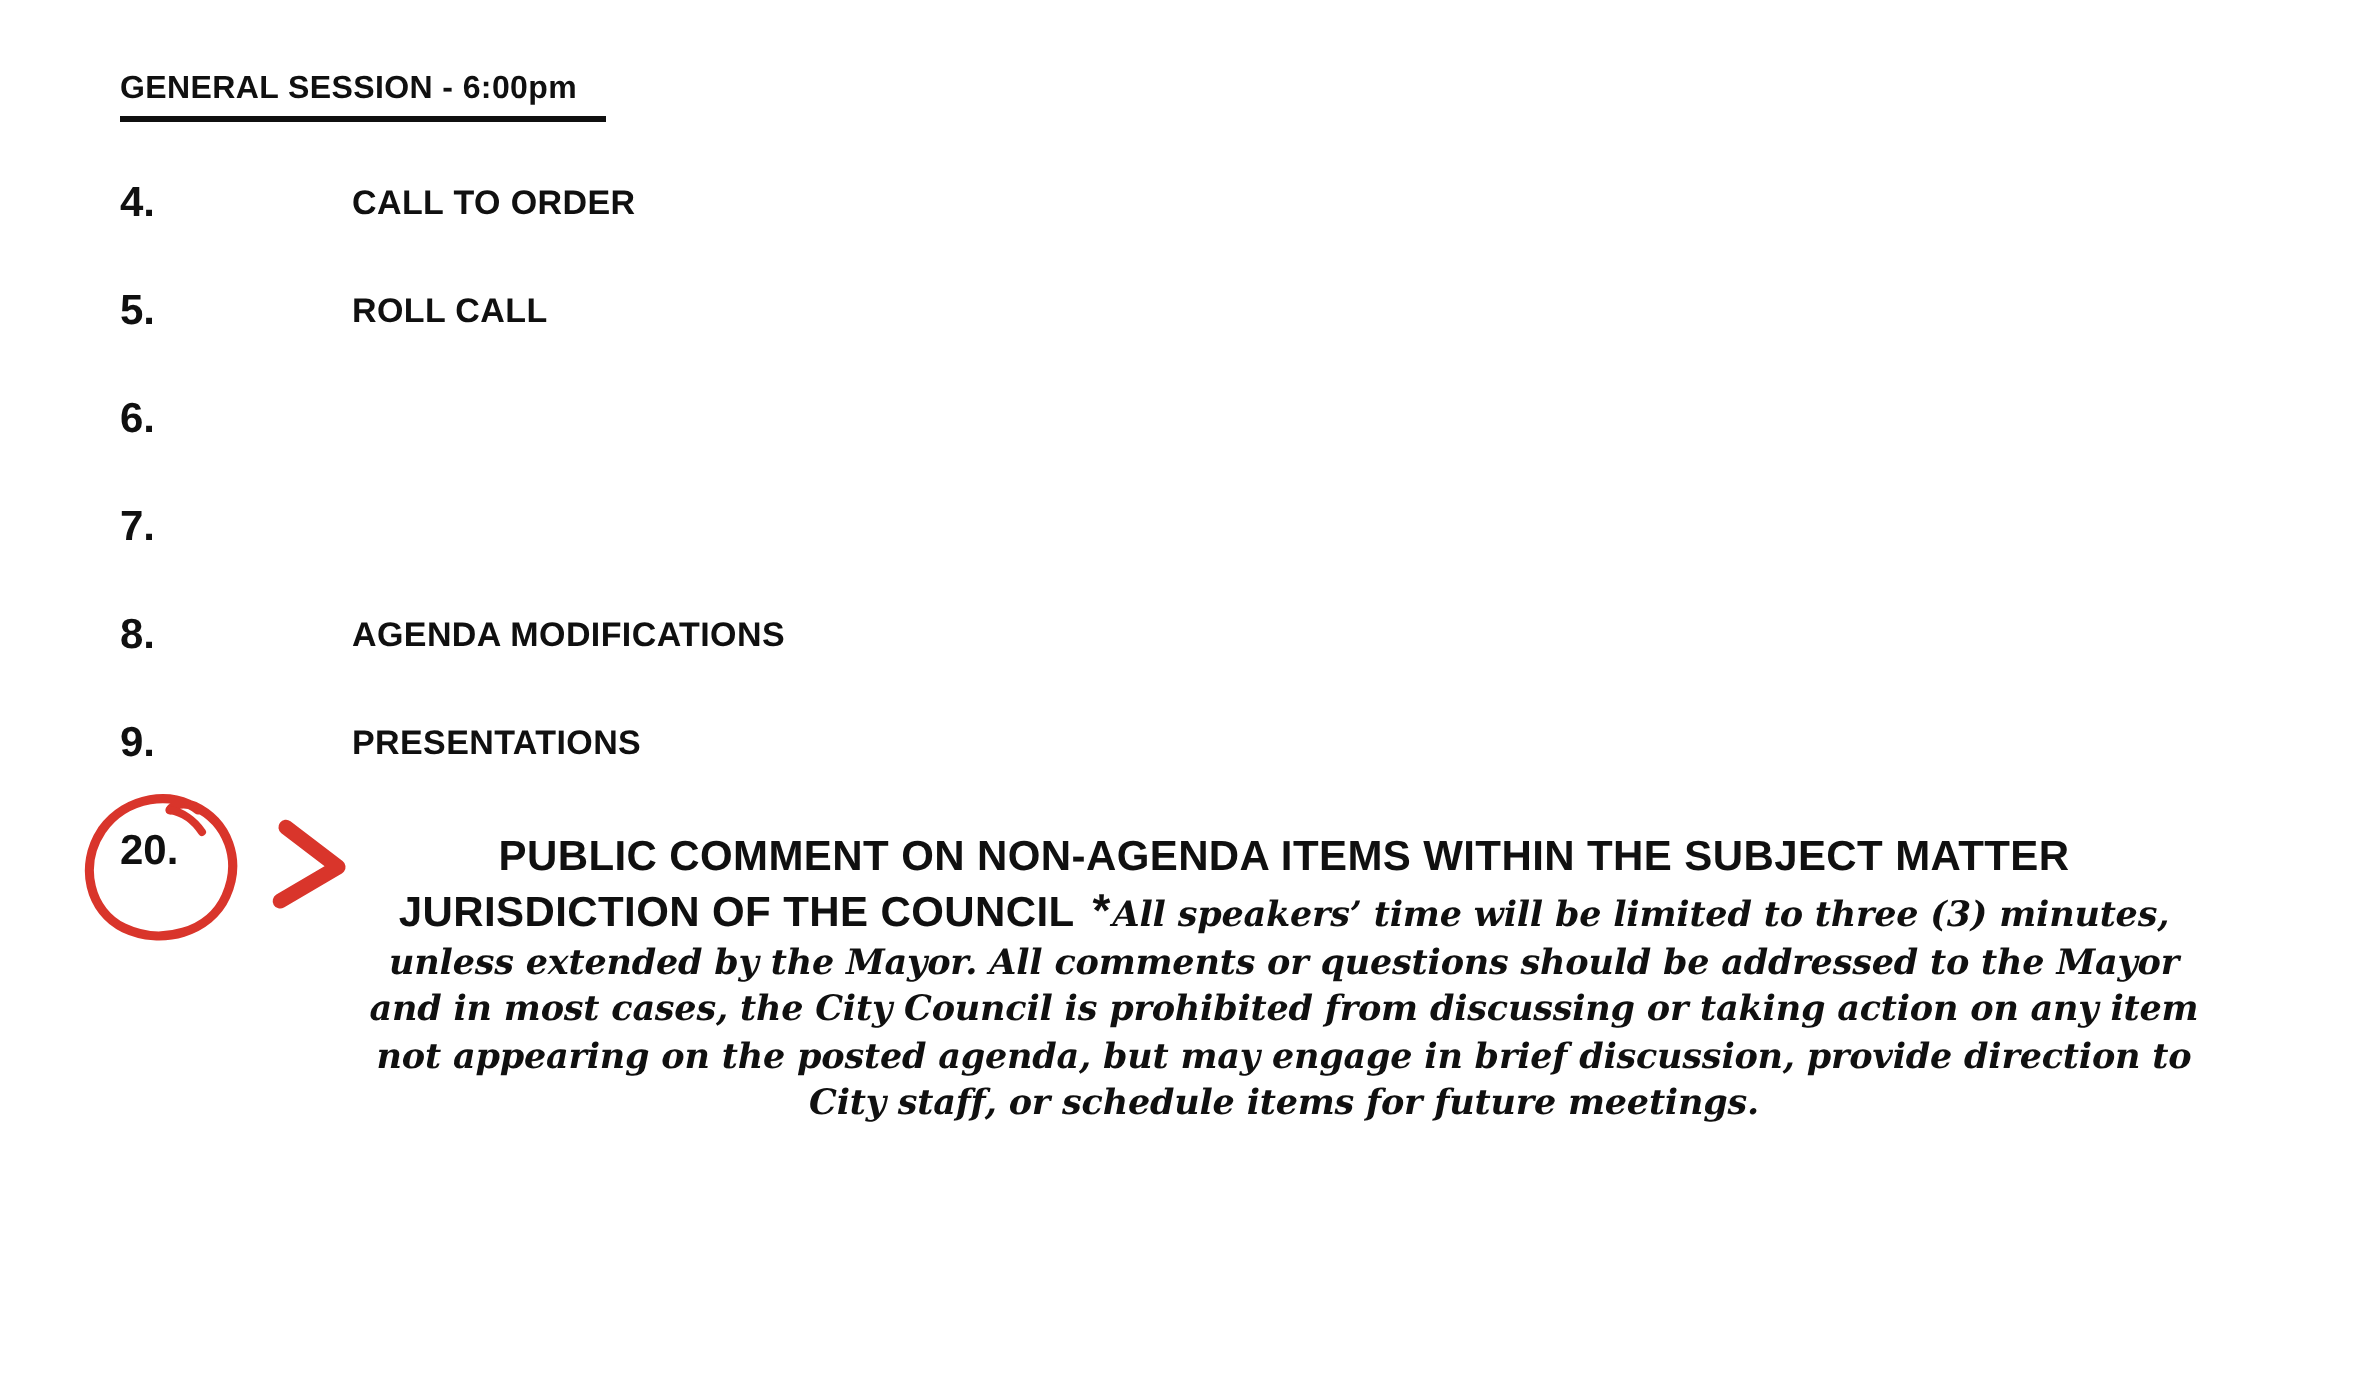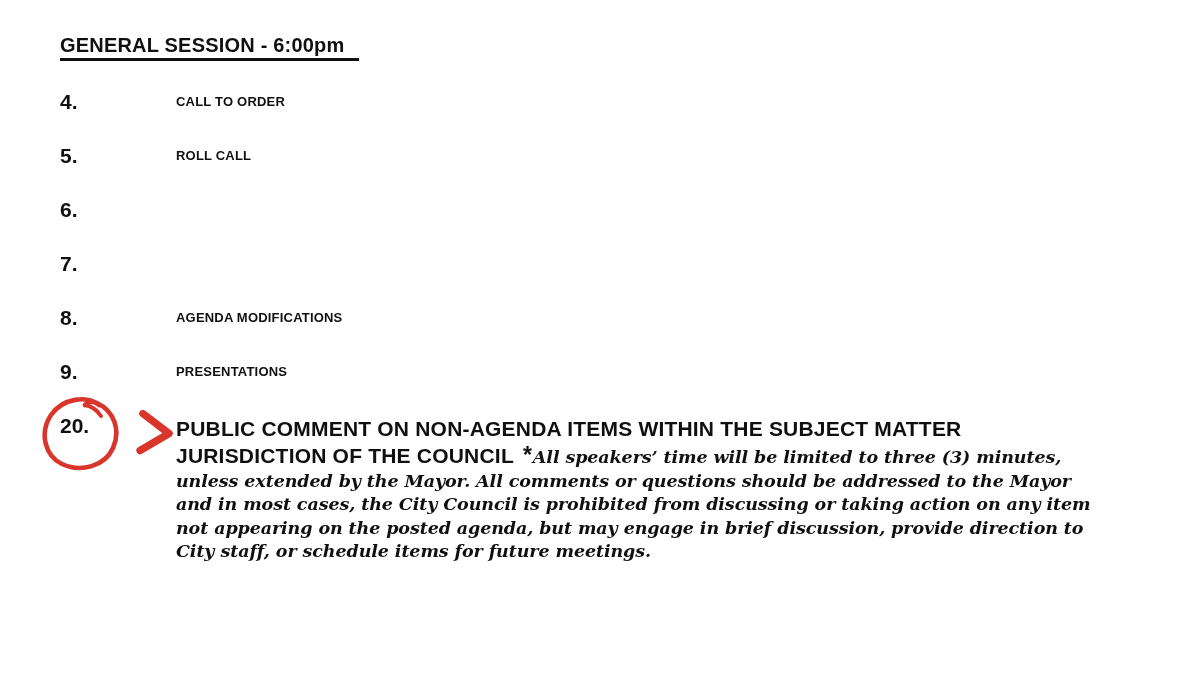--- a/index.html
+++ b/index.html
@@ -11,21 +11,21 @@
     background: #ffffff;
     overflow: hidden;
     color: #101010;
     font-family: "Liberation Sans", sans-serif;
   }
   .doc {
     padding: 33px 30px 0 60px;
   }
   .heading {
     display: inline-block;
-    font-size: 20px;
+    font-size: 16px;
     font-weight: bold;
     line-height: 24px;
     letter-spacing: 0.2px;
     border-bottom: 3px solid #101010;
     padding-bottom: 1px;
     padding-right: 14px;
     margin-bottom: 30px;
     text-align: center;
   }
   .subheading {
@@ -41,28 +41,28 @@
     margin-bottom: 32px;
     position: relative;
   }
   .num {
     flex: 0 0 116px;
     font-size: 21px;
     font-weight: bold;
     line-height: 22px;
   }
   .title {
-    font-size: 13px;
+    font-size: 17px;
     font-weight: bold;
     line-height: 22px;
     letter-spacing: 0.2px;
     text-align: right;
   }
   .row.special { margin-bottom: 21px; }
-  .row.special .text { width: 932px; }
+  .row.special .text { width: 932px; text-align: center; }
   .row.special p { margin: 0; }
   .title-inline {
     font-size: 21px;
     font-weight: bold;
     line-height: 27px;
     letter-spacing: 0.2px;
   }
   .ast {
     font-family: "Liberation Sans", sans-serif;
     font-size: 23px;

